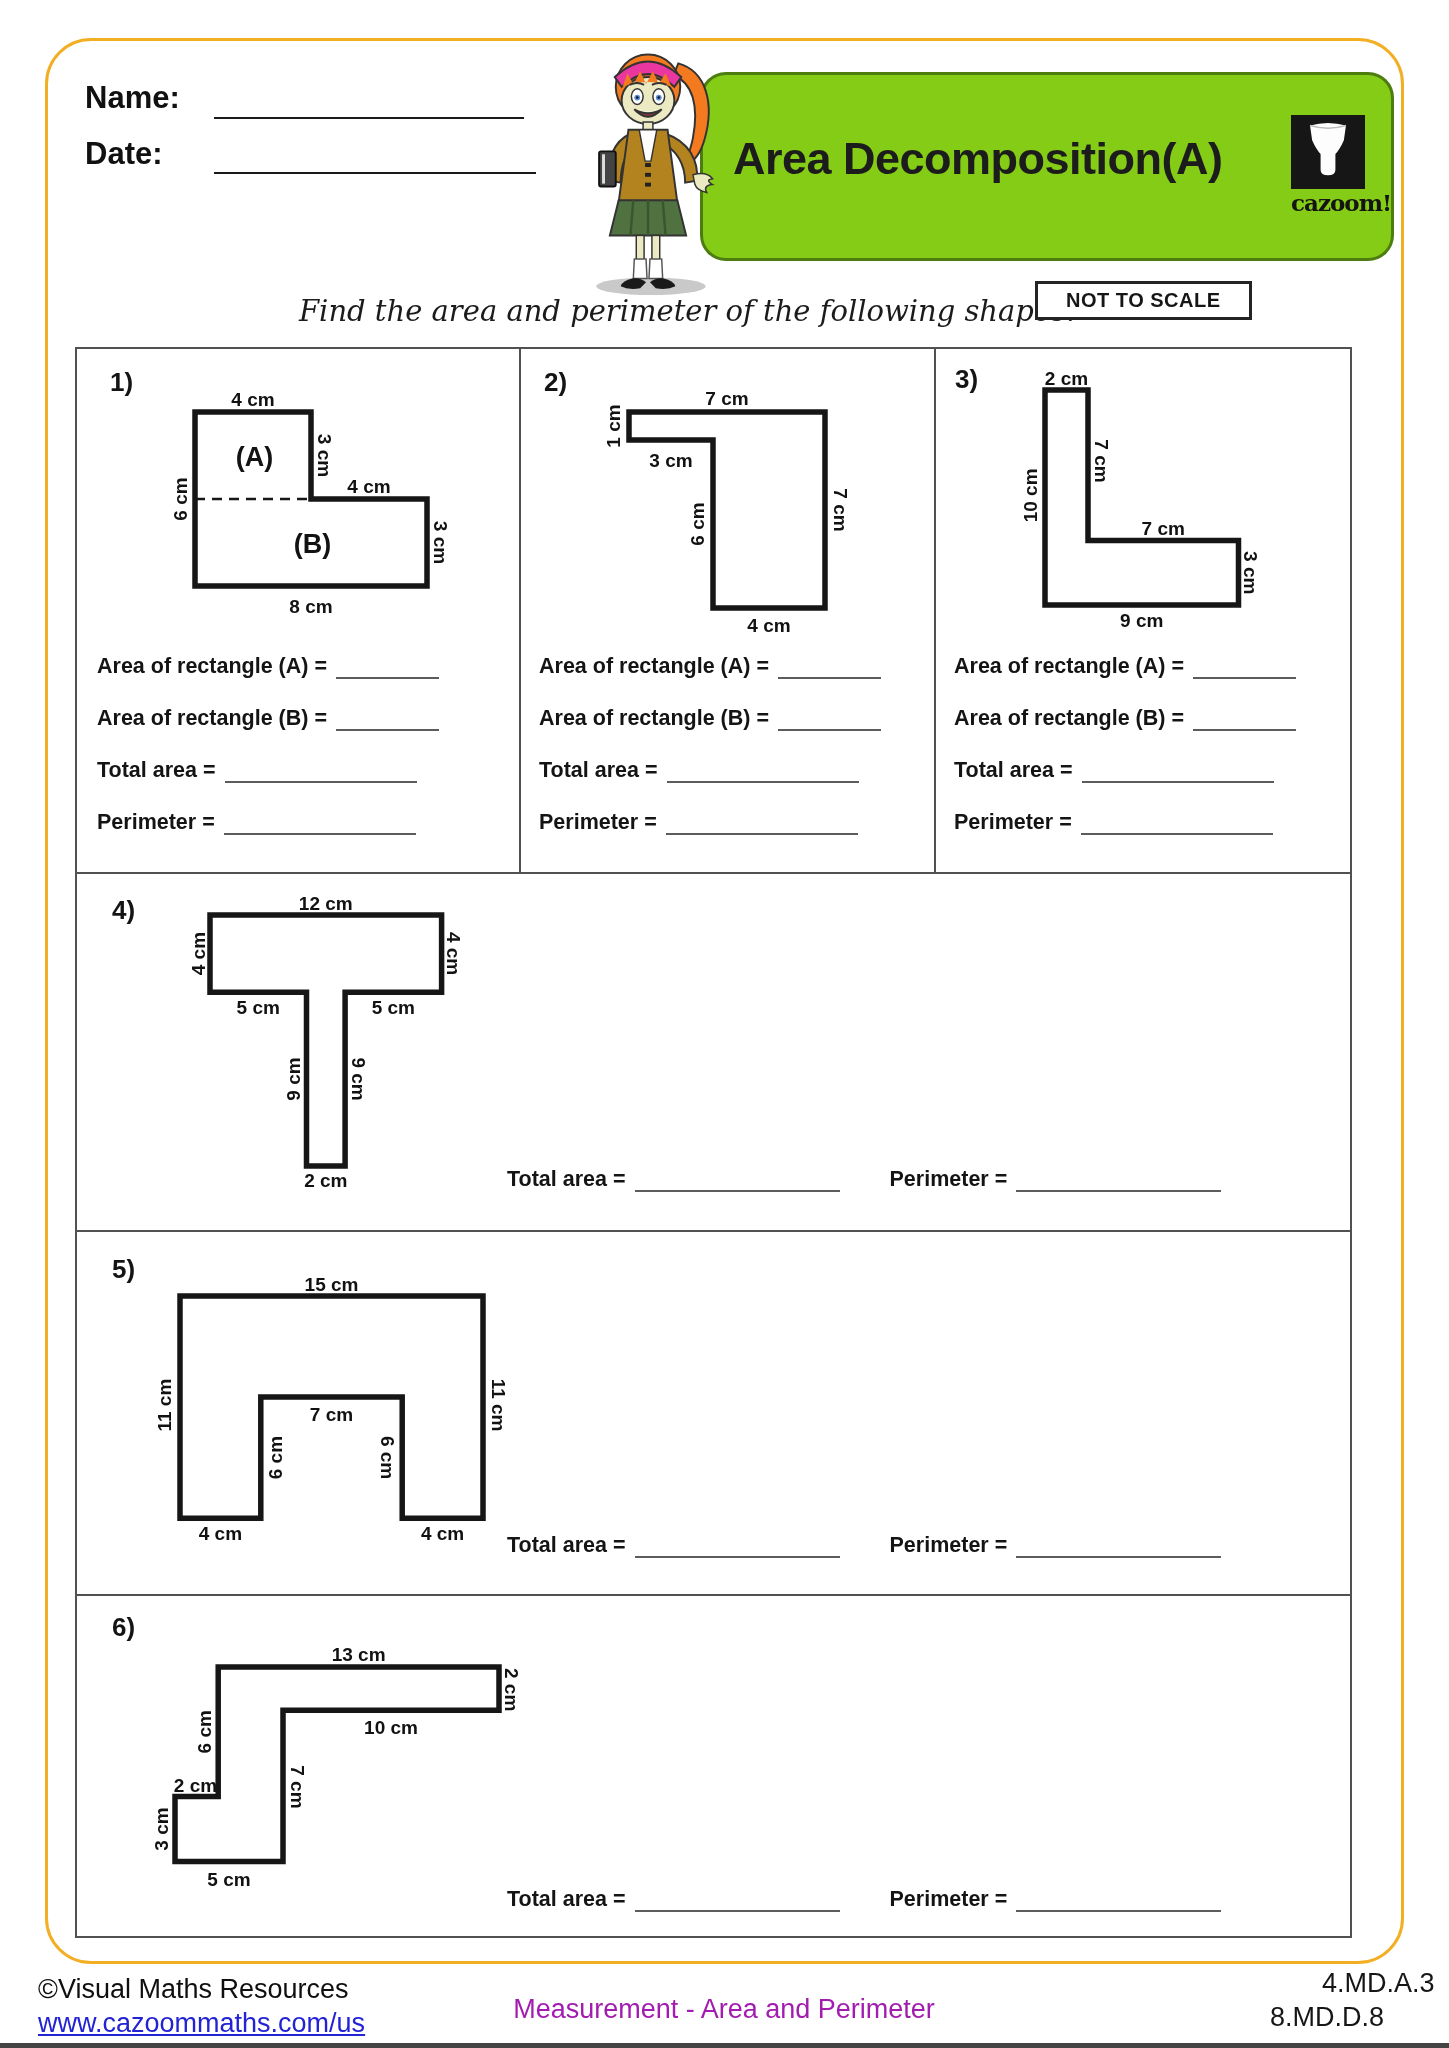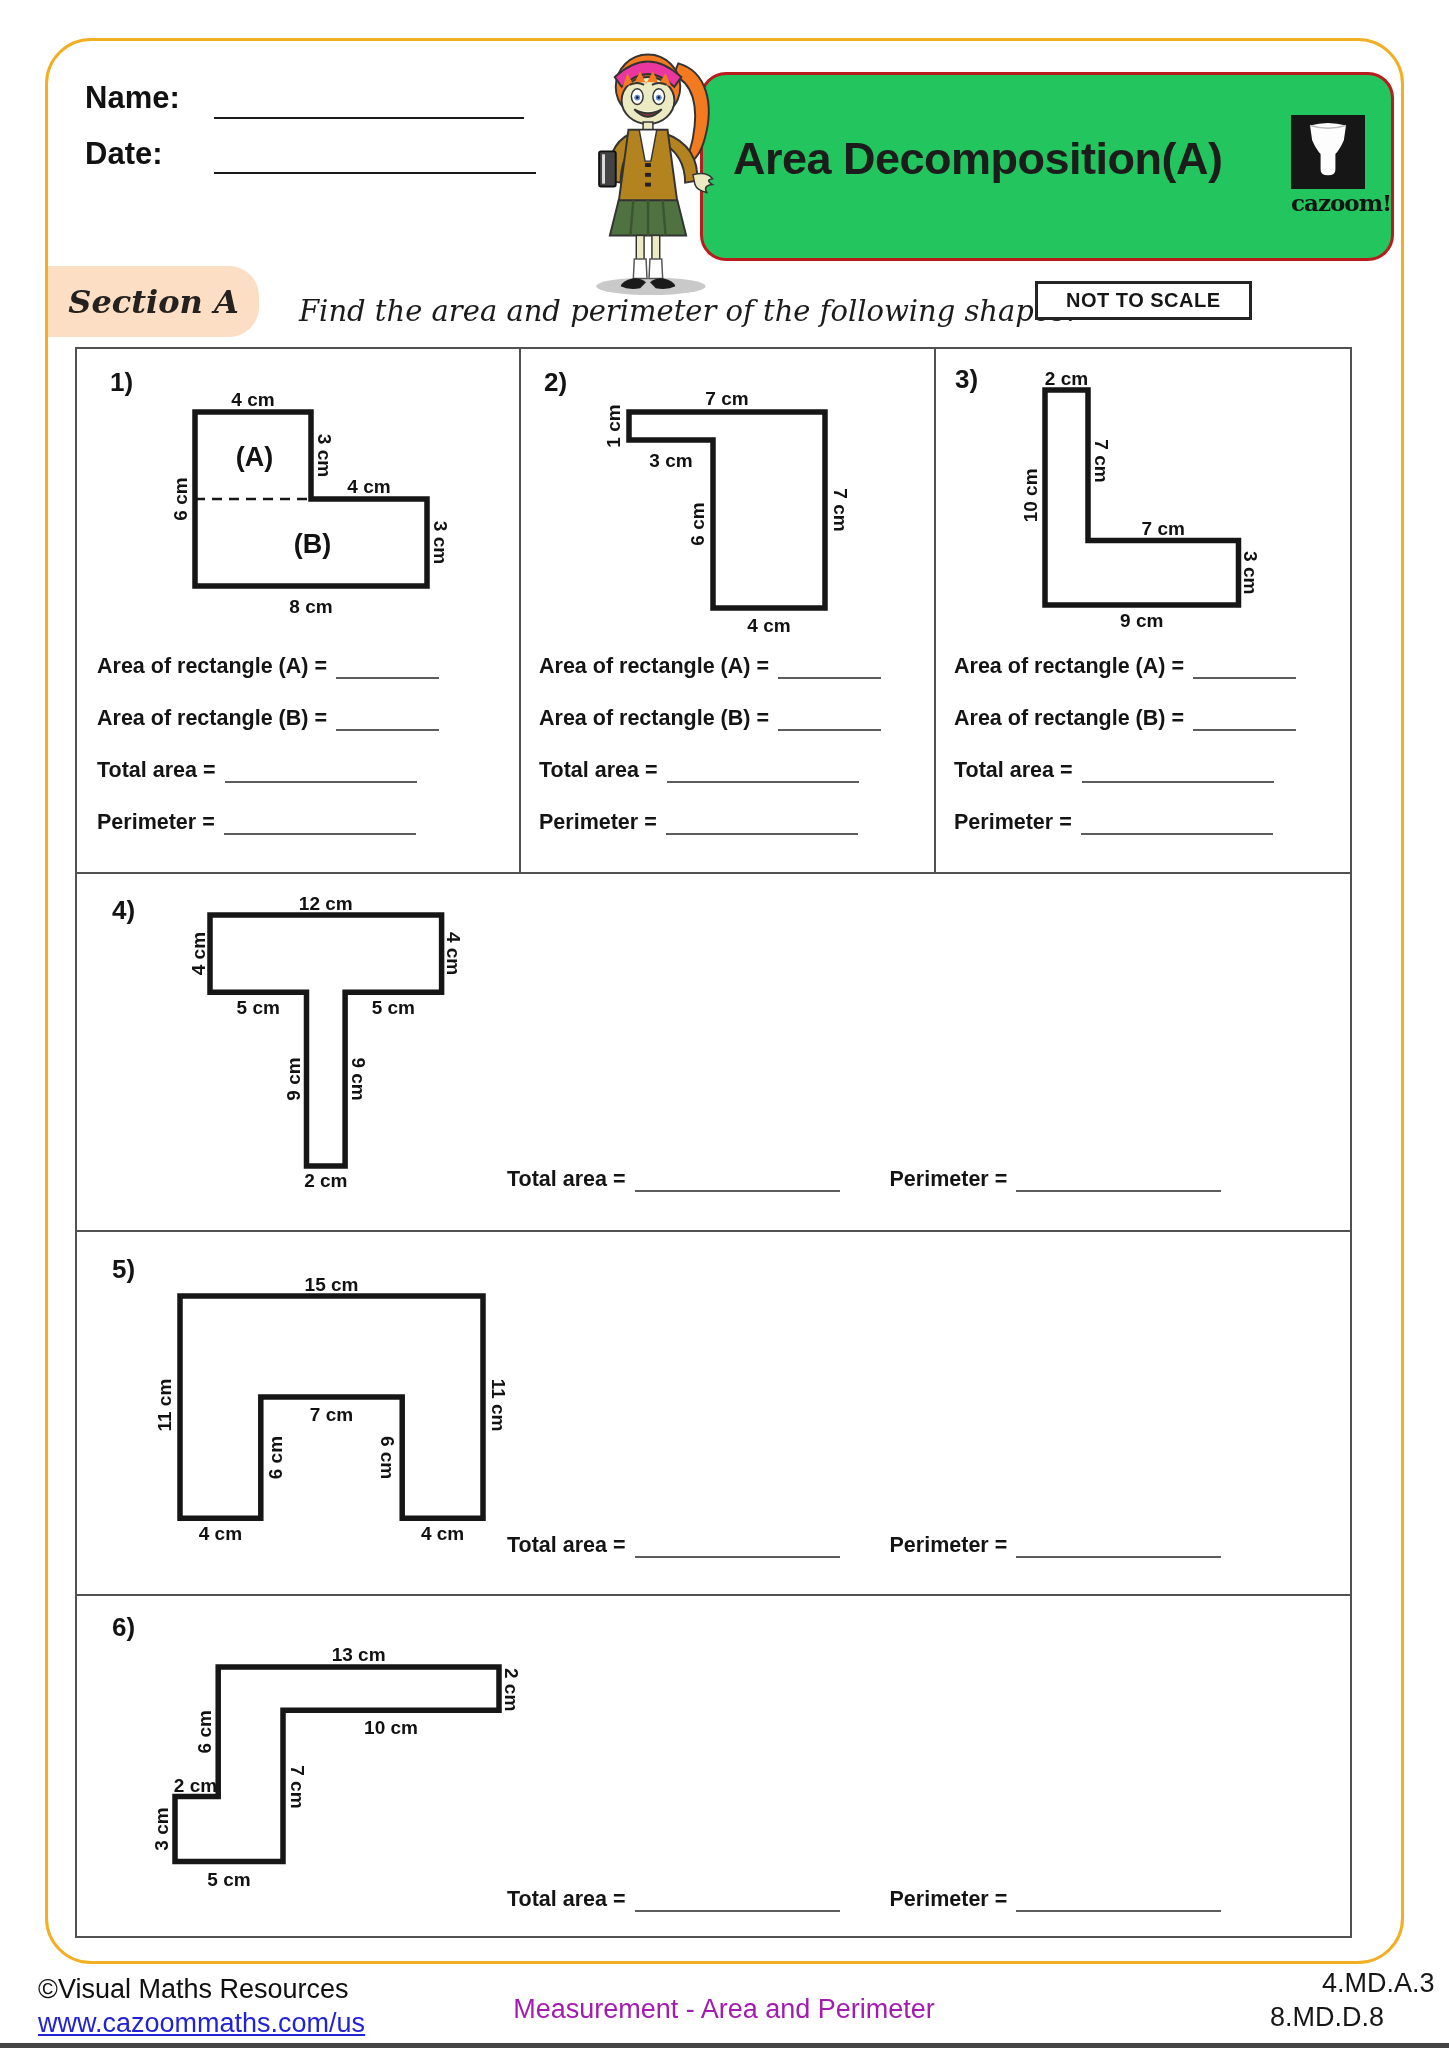--- a/index.html
+++ b/index.html
@@ -5,21 +5,21 @@
   html,body{margin:0;padding:0;background:#fff;}
   .page{position:relative;width:1449px;height:2048px;background:#fff;overflow:hidden;
         font-family:"Liberation Sans",sans-serif;color:#161616;}
   .frame{position:absolute;left:45px;top:38px;width:1353px;height:1920px;
          border:3.5px solid #F2AF23;border-radius:46px;}
   
   .hd-label{position:absolute;font-size:31px;font-weight:bold;color:#111;}
   .fill-line{position:absolute;border-bottom:2.2px solid #1a1a1a;height:0;}
   .girl{position:absolute;left:550px;top:36px;width:196px;height:262px;z-index:5;}
   .title-box{position:absolute;left:700px;top:72px;width:688px;height:183px;
-             background:#22c55e;border:3px solid #b91c1c;border-radius:26px;z-index:2;}
+             background:#84cc16;border:3px solid #4d7c0f;border-radius:26px;z-index:2;}
   .title{position:absolute;left:30px;top:58px;font-size:45px;font-weight:bold;
          letter-spacing:-0.5px;color:#1c1c1c;white-space:nowrap;}
   .logo{position:absolute;right:16px;top:40px;width:84px;text-align:left;}
   .logo-text{font-family:"DejaVu Serif",serif;font-weight:bold;font-size:23px;
              color:#141414;margin-top:-4px;letter-spacing:-1px;}
   
   .section-pill{position:absolute;left:48px;top:266px;width:211px;height:71px;
                 background:#FBDEC3;border-radius:0 30px 30px 0;display:flex;
                 align-items:center;justify-content:center;}
   .section-pill span{font-family:"DejaVu Serif",serif;font-style:italic;font-weight:bold;
@@ -120,23 +120,20 @@
     <div class="logo">
       <svg viewBox="0 0 70 70" width="74" height="74">
         <rect width="70" height="70" fill="#161616"></rect>
         <path d="M18,10 Q35,5 52,10 L50,24 Q46,33 42,37 L42,52 Q42,57 35,57 Q28,57 28,52 L28,37 Q24,33 20,24 Z" fill="#fdfdfd"></path>
         <path d="M18,10 Q35,15 52,10" fill="none" stroke="#bbbbbb" stroke-width="1.5"></path>
       </svg>
       <div class="logo-text">cazoom!</div>
     </div>
   </div>
 
-  <div class="section-pill">
-    <span>Section A</span>
-  </div>
   <div class="instruction">Find the area and perimeter of the following shapes.</div>
   <div class="nts">NOT TO SCALE</div>
 
   <div class="table">
     <div class="div v1"></div>
     <div class="div v2"></div>
     <div class="div h1"></div>
     <div class="div h2"></div>
     <div class="div h3"></div>
 

